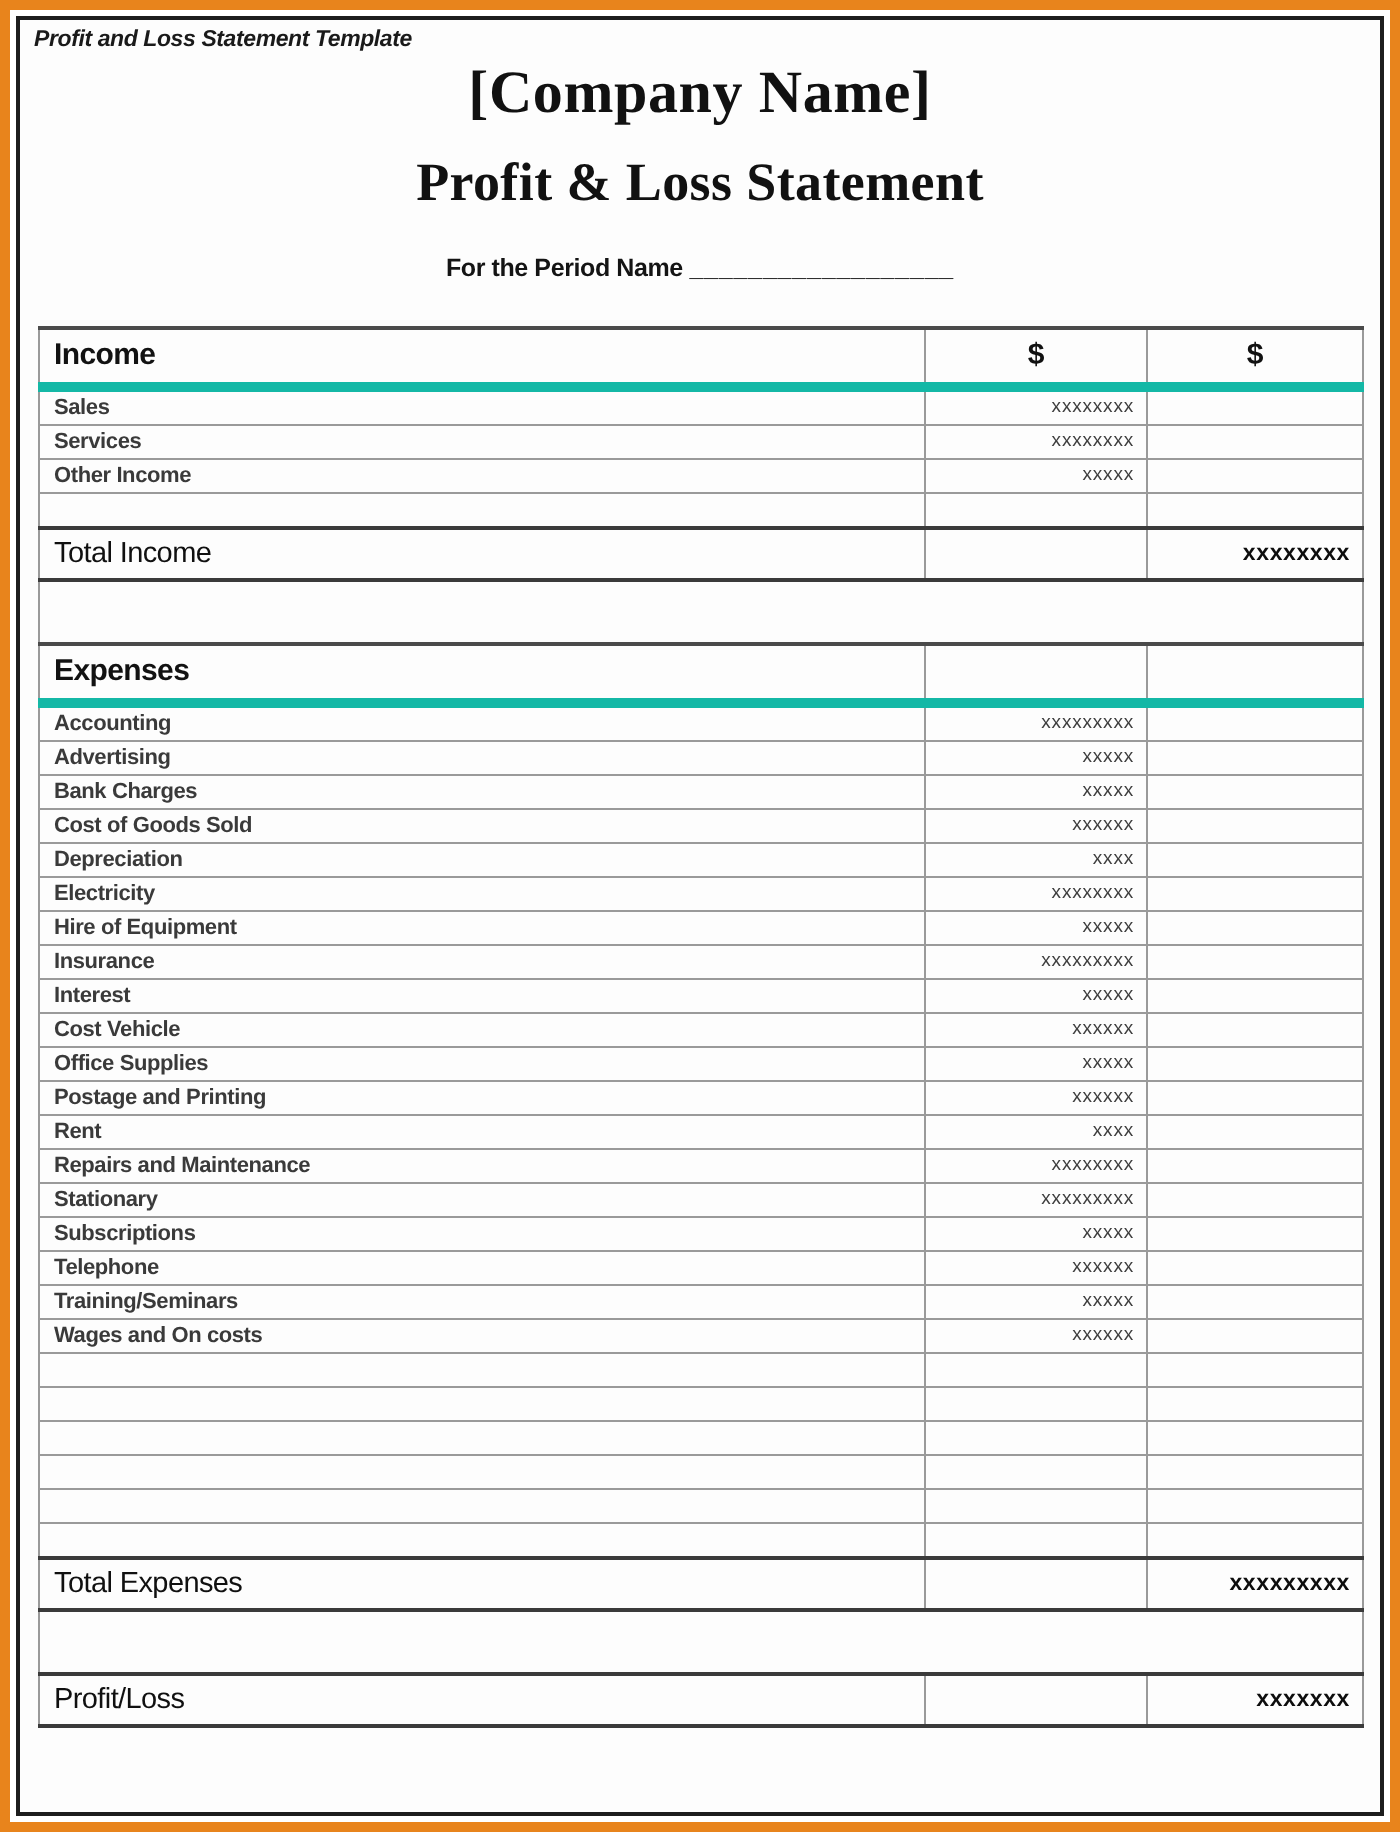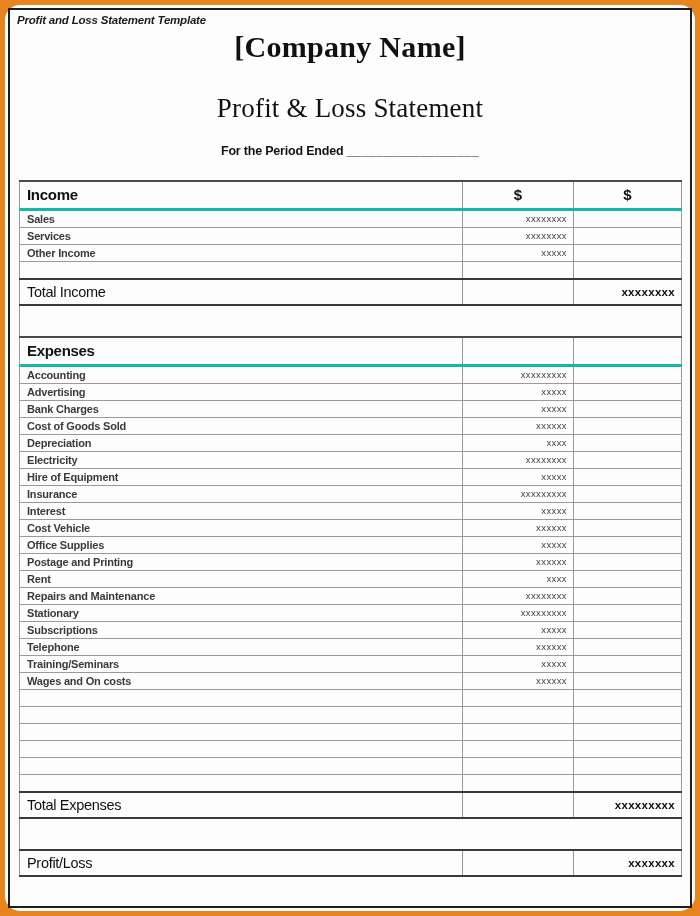--- a/index.html
+++ b/index.html
@@ -23,21 +23,20 @@
     height: 916px;
     background: #e8841c;      
     padding: 5px;
   }
   #page-white {
     box-sizing: border-box;
     width: 100%;
     height: 100%;
     background: #ffffff;
     padding: 3px;
-    border-radius: 15px;
   }
   #doc-frame {
     box-sizing: border-box;
     width: 100%;
     height: 100%;
     border: 2px solid #1d1d1d;
     background: #fdfdfd;
     padding: 0;
     position: relative;
   }
@@ -61,24 +60,24 @@
     font-family: "Liberation Serif", serif;
     font-weight: bold;
     font-size: 30px;
     color: #111111;
     margin-top: 4px;
     line-height: 1.1;
     letter-spacing: 0.3px;
   }
   .statement-title {
     font-family: "Liberation Serif", serif;
-    font-weight: normal;
+    font-weight: bold;
     font-size: 27px;
     color: #111111;
-    margin-top: 31px;
+    margin-top: 14px;
     line-height: 1.1;
     letter-spacing: 0.2px;
   }
   .period-line {
     font-family: "Liberation Sans", sans-serif;
     font-weight: bold;
     font-size: 12.5px;
     color: #141414;
     margin-top: 20px;
     letter-spacing: -0.2px;
@@ -104,21 +103,21 @@
     border-top-color: #8f8f8f;
     padding: 0;
     vertical-align: middle;
     background: #fdfdfd;
   }
 
   
   tr.section-row td {
     height: 26px;
     border-top: 2px solid #4a4a4a;
-    border-bottom: 3px solid #14b8a6;
+    border-bottom: 5px solid #14b8a6;
   }
   tr.section-row td.lbl {
     font-size: 15px;
     font-weight: bold;
     color: #121212;
     padding-left: 7px;
     letter-spacing: -0.3px;
   }
   tr.section-row td.dollar {
     text-align: center;
@@ -188,21 +187,21 @@
 <div id="page">
   <div id="page-white">
     <div id="doc-frame">
 
       <div class="doc-header">Profit and Loss Statement Template</div>
 
       <div class="title-block">
         <div class="company-name">[Company Name]</div>
         <div class="statement-title">Profit &amp; Loss Statement</div>
         <div class="period-line">
-          <span>For the Period Ended</span>
+          <span>For the Period Name</span>
           <span class="period-blank">__________________</span>
         </div>
       </div>
 
       <table class="sheet">
         <colgroup>
           <col class="c-label">
             <col class="c-amount">
             <col class="c-total">
         </colgroup>

